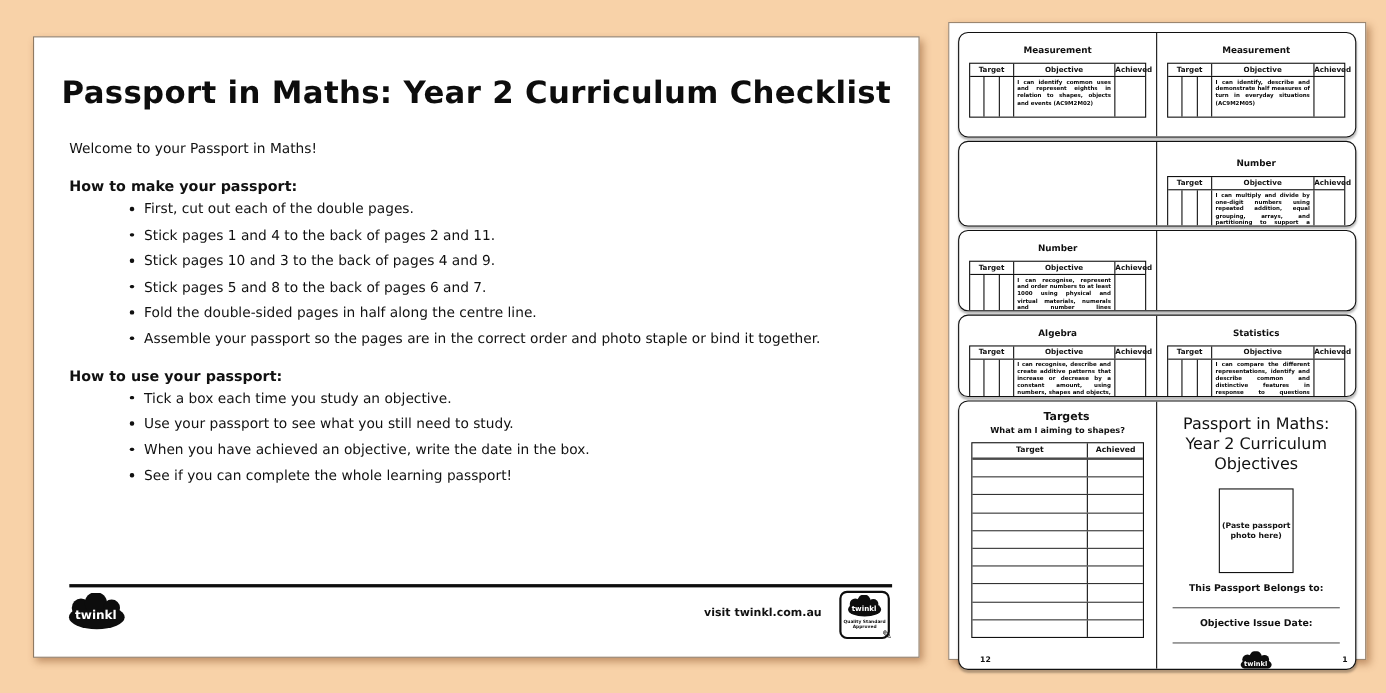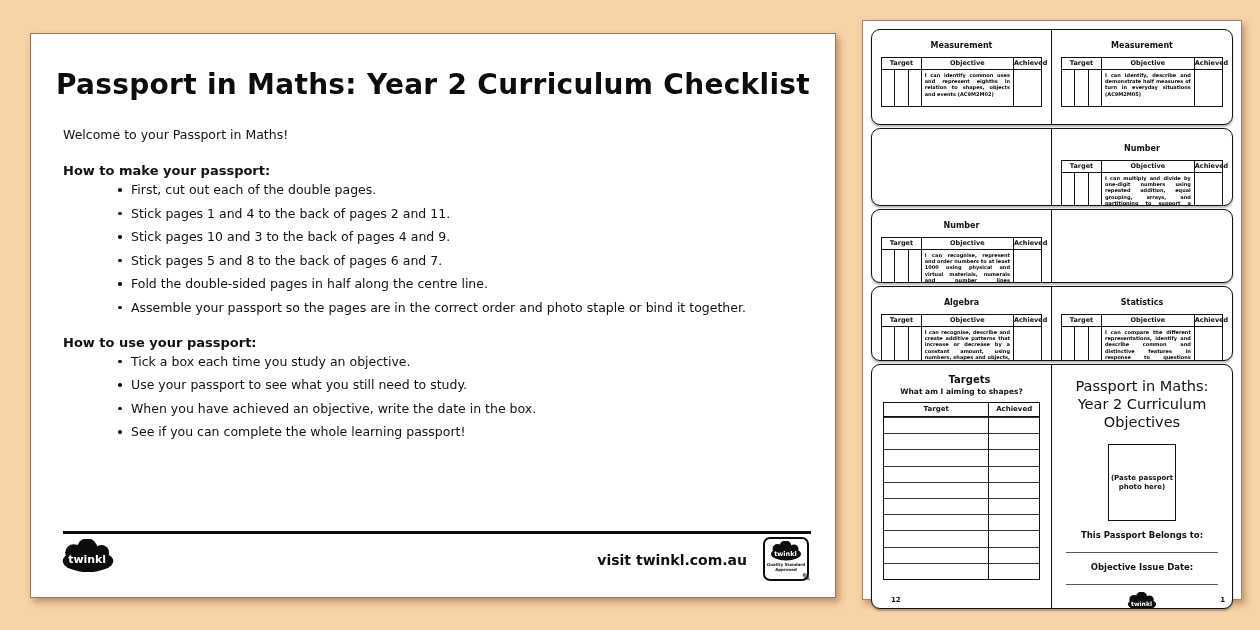--- a/index.html
+++ b/index.html
@@ -28,21 +28,21 @@
   }
   .steps li::before{
     content:"";position:absolute;left:-13px;top:5px;width:3.5px;height:3.5px;
     border-radius:50%;background:#111;
   }
   .page-footer{position:absolute;left:24px;right:24px;bottom:6px;height:66px;}
   .footer-rule{position:absolute;left:8px;right:0;top:6px;height:3px;background:#0d0d0d;}
   .cloud-logo{position:absolute;}
   .cloud-logo svg{display:block;width:100%;height:100%;}
   .footer-cloud{left:6px;top:14px;width:54px;height:34px;}
-  .visit-text{position:absolute;right:64px;top:27px;font-size:14px;font-weight:bold;}
+  .visit-text{position:absolute;right:64px;top:27px;font-size:10px;font-weight:bold;}
   .quality-badge{
     position:absolute;right:2px;top:12px;width:46px;height:44px;
     border:2px solid #0d0d0d;border-radius:7px;background:#fff;box-sizing:border-box;
     text-align:center;
   }
   .badge-cloud{position:relative;width:32px;height:20px;margin:2px auto 0 auto;}
   .badge-caption{font-size:4px;line-height:5px;font-weight:bold;color:#111;margin-top:1px;}
   .badge-pencil{position:absolute;right:-4px;bottom:-5px;font-size:11px;background:transparent;}
   
   .sheet{

